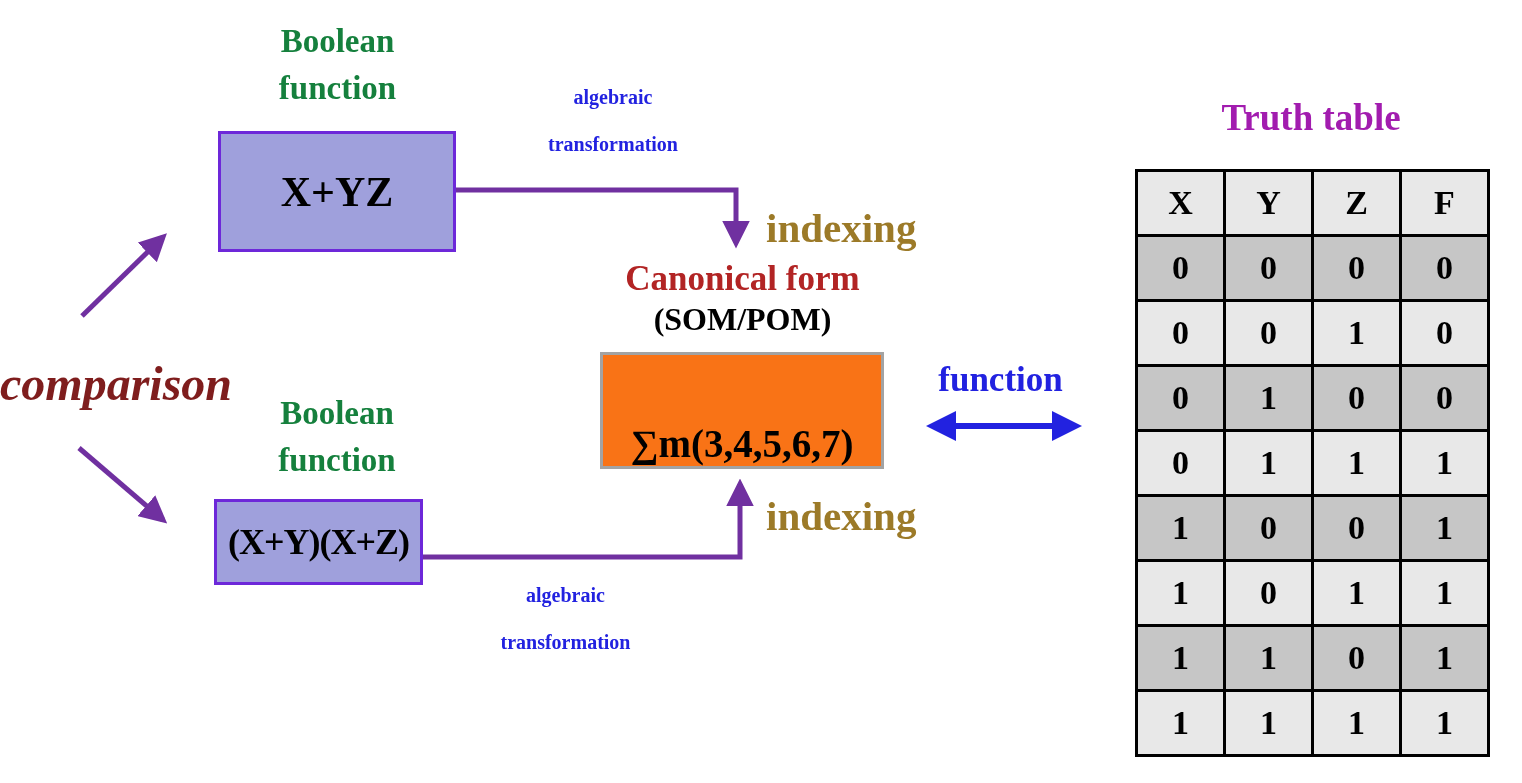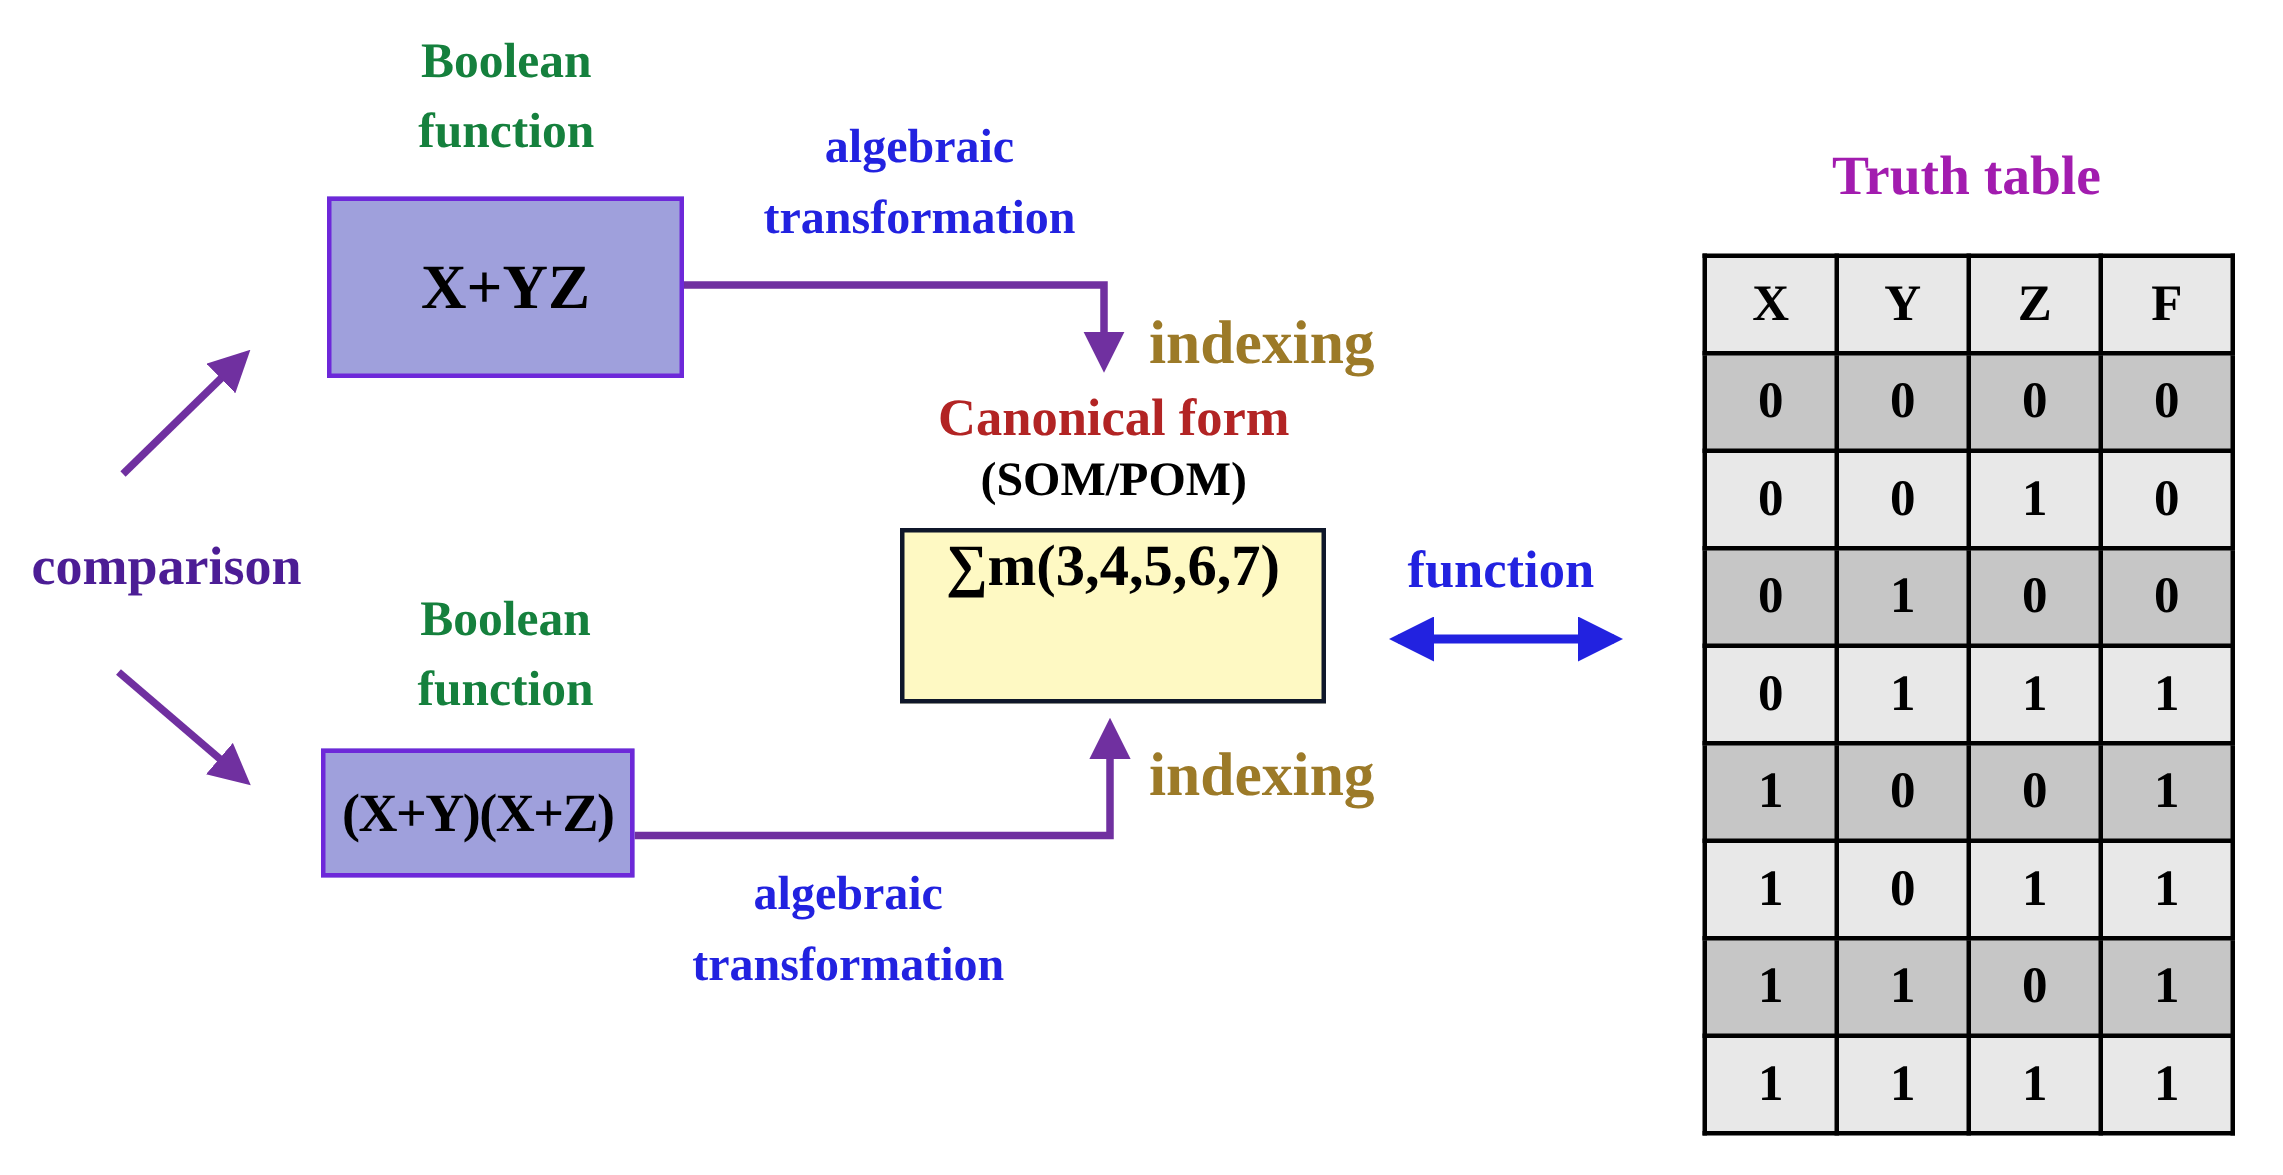--- a/index.html
+++ b/index.html
@@ -16,29 +16,29 @@
   .center{text-align:center;}
   .node-title{font-size:33px;line-height:47px;color:#15803d;}
   .func-box{
     background:#9FA0DC;
     border:3px solid #6d28d9;
     display:flex;align-items:center;justify-content:center;
     box-sizing:border-box;
   }
   .expr1{font-size:42px;}
   .expr2{font-size:36px;letter-spacing:-1px;white-space:nowrap;}
-  .blue-label{color:#2222E0;font-size:32px;line-height:47px;}
+  .blue-label{color:#2222E0;font-size:20px;line-height:47px;}
   .gold-label{color:#9C7A28;font-size:41px;}
-  .purple-label{color:#4c1d95;font-size:36px;}
+  .purple-label{color:#7f1d1d;font-size:48px;font-style:italic;}
   .canon-title{color:#B22424;font-size:35px;}
   .canon-sub{color:#000;font-size:32px;}
   .canon-box{
-    background:#fef9c3;
-    border:3px solid #0f172a;
-    display:flex;align-items:flex-start;justify-content:center;
+    background:#f97316;
+    border:3px solid #a3a3a3;
+    display:flex;align-items:flex-end;justify-content:center;
     box-sizing:border-box;
   }
   .canon-expr{font-size:39px;}
   .mapping-label{color:#2222E0;font-size:35px;}
   .table-title{font-size:37px;color:#a21caf;font-family:Liberation Serif, serif;}
   table.truth{
     border-collapse:collapse;
     table-layout:fixed;
   }
   table.truth th, table.truth td{

